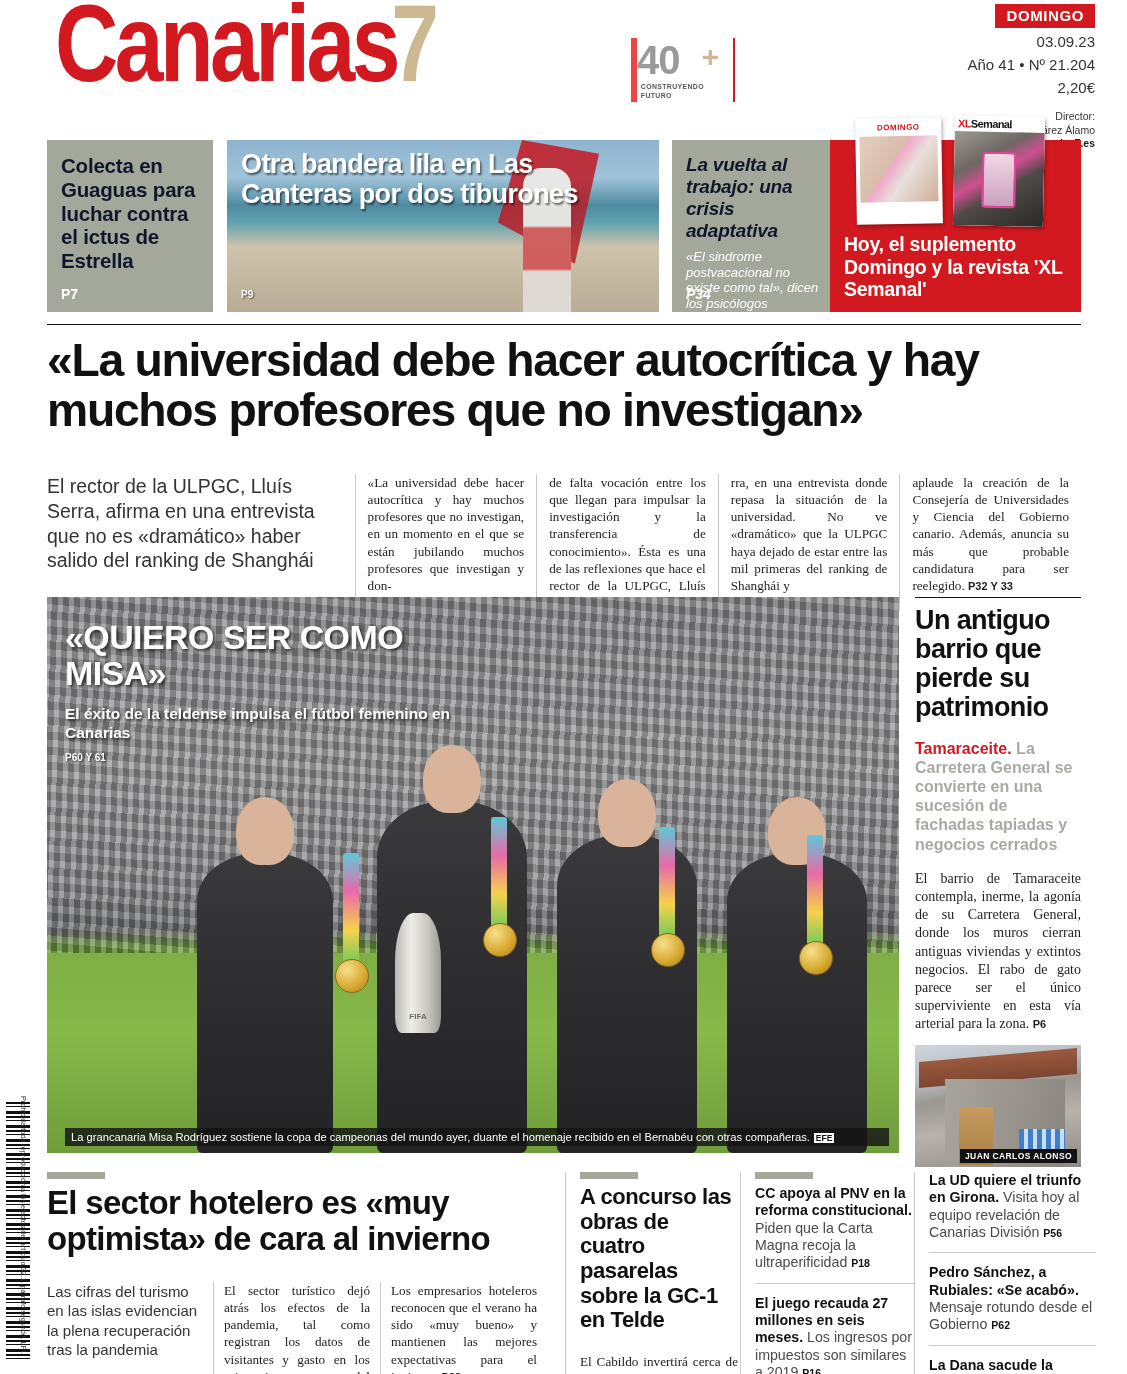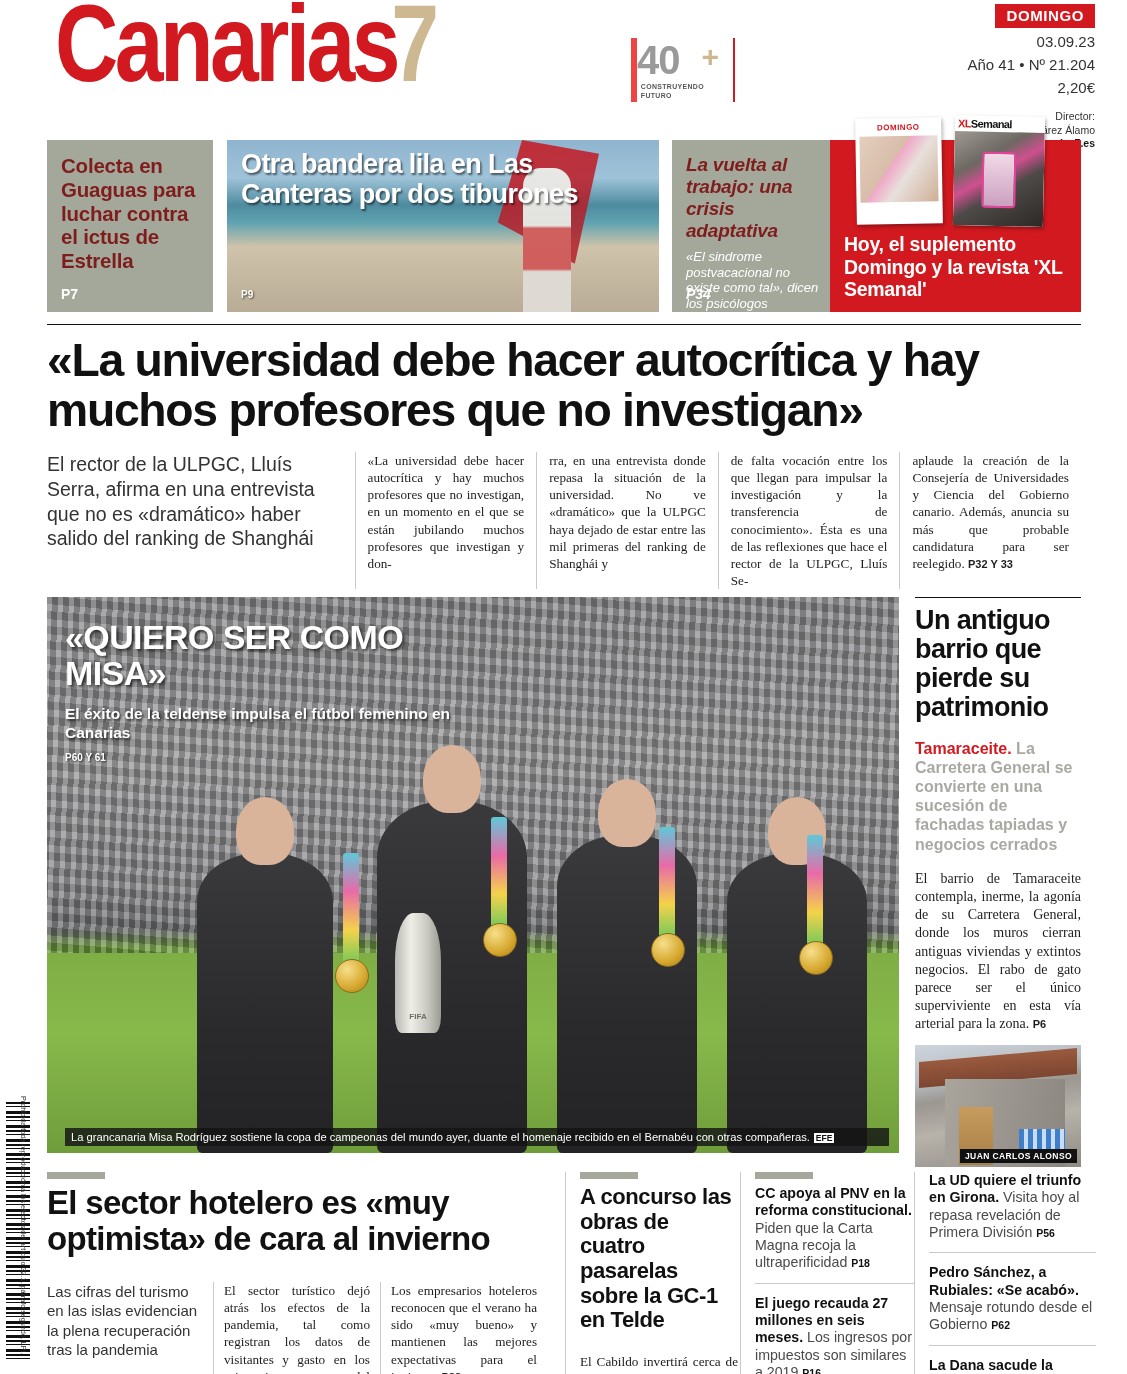--- a/index.html
+++ b/index.html
@@ -124,21 +124,21 @@
     position: absolute;
     top: 0; height: 172px;
     overflow: hidden;
   }
   .teaser-grey { background: #a4a89b; }
   .t1 { left: 0; width: 166px; }
   .t2 { left: 180px; width: 432px; }
   .t3 { left: 625px; width: 162px; font-style: italic; }
 
   .teaser-title {
-    color: #7f1d1d;
+    color: #0f172a;
     font-weight: bold;
     font-size: 20.5px;
     line-height: 1.16;
     padding: 14px 14px 0 14px;
     letter-spacing: -0.2px;
   }
   .teaser-page {
     color: #fff;
     font-weight: bold;
     font-size: 14px;
@@ -263,21 +263,21 @@
     font-size: 47px;
     line-height: 1.07;
     letter-spacing: -1.3px;
     color: #111;
     transform: scaleX(0.985);
     transform-origin: left;
   }
 
   .lead-body {
     position: absolute;
-    left: 47px; top: 452px;
+    left: 47px; top: 474px;
     width: 1034px;
     display: flex;
     justify-content: center;
   }
   .lead-sub {
     width: 318px;
     font-size: 19.5px;
     line-height: 1.27;
     color: #333;
     padding-right: 18px;
@@ -622,22 +622,22 @@
   </div>
 
   <div class="lead">
     <div class="lead-rule"></div>
     <div class="lead-h">«La universidad debe hacer autocrítica y hay muchos profesores que no investigan»</div>
   </div>
 
   <div class="lead-body">
     <div class="lead-sub">El rector de la ULPGC, Lluís Serra, afirma en una entrevista que no es «dramático» haber salido del ranking de Shanghái</div>
     <div class="lead-col">«La universidad debe hacer autocrítica y hay muchos profesores que no investigan, en un momento en el que se están jubilando muchos profesores que investigan y don-</div>
+    <div class="lead-col">de falta vocación entre los que llegan para impulsar la investigación y la transferencia de conocimiento». Ésta es una de las reflexiones que hace el rector de la ULPGC, Lluís Se-</div>
     <div class="lead-col">rra, en una entrevista donde repasa la situación de la universidad. No ve «dramático» que la ULPGC haya dejado de estar entre las mil primeras del ranking de Shanghái y</div>
-    <div class="lead-col">de falta vocación entre los que llegan para impulsar la investigación y la transferencia de conocimiento». Ésta es una de las reflexiones que hace el rector de la ULPGC, Lluís Se-</div>
     <div class="lead-col"><span>aplaude la creación de la Consejería de Universidades y Ciencia del Gobierno canario. Además, anuncia su más que probable candidatura para ser reelegido.</span> <b>P32 Y 33</b></div>
   </div>
 
   <div class="main-photo">
     <div class="crowd"></div>
     <div class="pitch"></div>
     <div class="figures">
       <div class="fig f1">
           <div class="hair"></div>
           <div class="head"></div>
@@ -710,21 +710,21 @@
         <span class="bt">CC apoya al PNV en la reforma constitucional.</span><span class="bd"> Piden que la Carta Magna recoja la ultraperificidad</span> <span class="bp">P18</span>
       </div>
       <div class="brief">
         <span class="bt">El juego recauda 27 millones en seis meses.</span><span class="bd"> Los ingresos por impuestos son similares a 2019</span> <span class="bp">P16</span>
       </div>
 
     </div>
 
     <div class="briefs briefs-c2">
       <div class="brief" style="border:none;margin:0;padding:0">
-        <span class="bt">La UD quiere el triunfo en Girona.</span><span class="bd"> Visita hoy al repasa revelación de Primera División</span> <span class="bp">P56</span>
+        <span class="bt">La UD quiere el triunfo en Girona.</span><span class="bd"> Visita hoy al equipo revelación de Canarias División</span> <span class="bp">P56</span>
       </div>
       <div class="brief">
         <span class="bt">Pedro Sánchez, a Rubiales: «Se acabó».</span><span class="bd"> Mensaje rotundo desde el Gobierno</span> <span class="bp">P62</span>
       </div>
       <div class="brief">
         <span class="bt">La Dana sacude la península.</span><span class="bd"> Una crecida mata a dos barranquistas</span> 
       </div>
     </div>
   </div>
 

